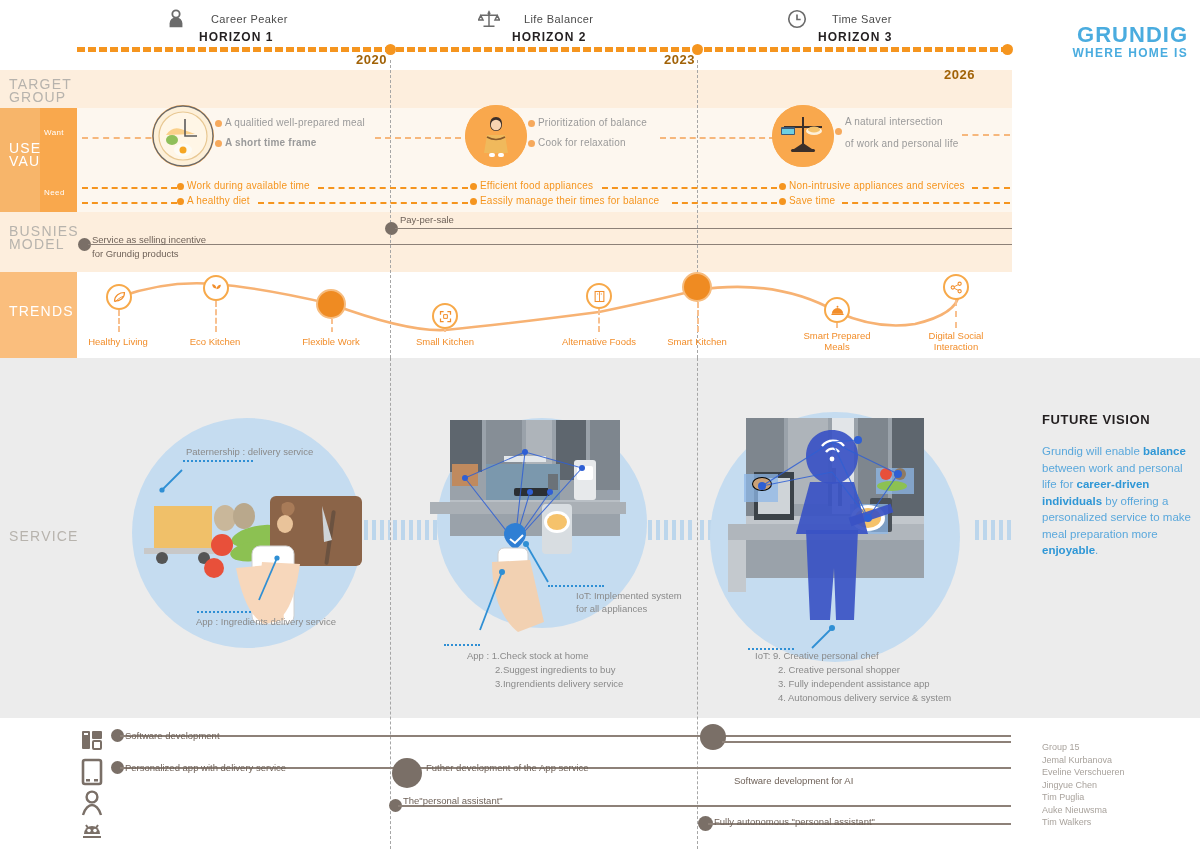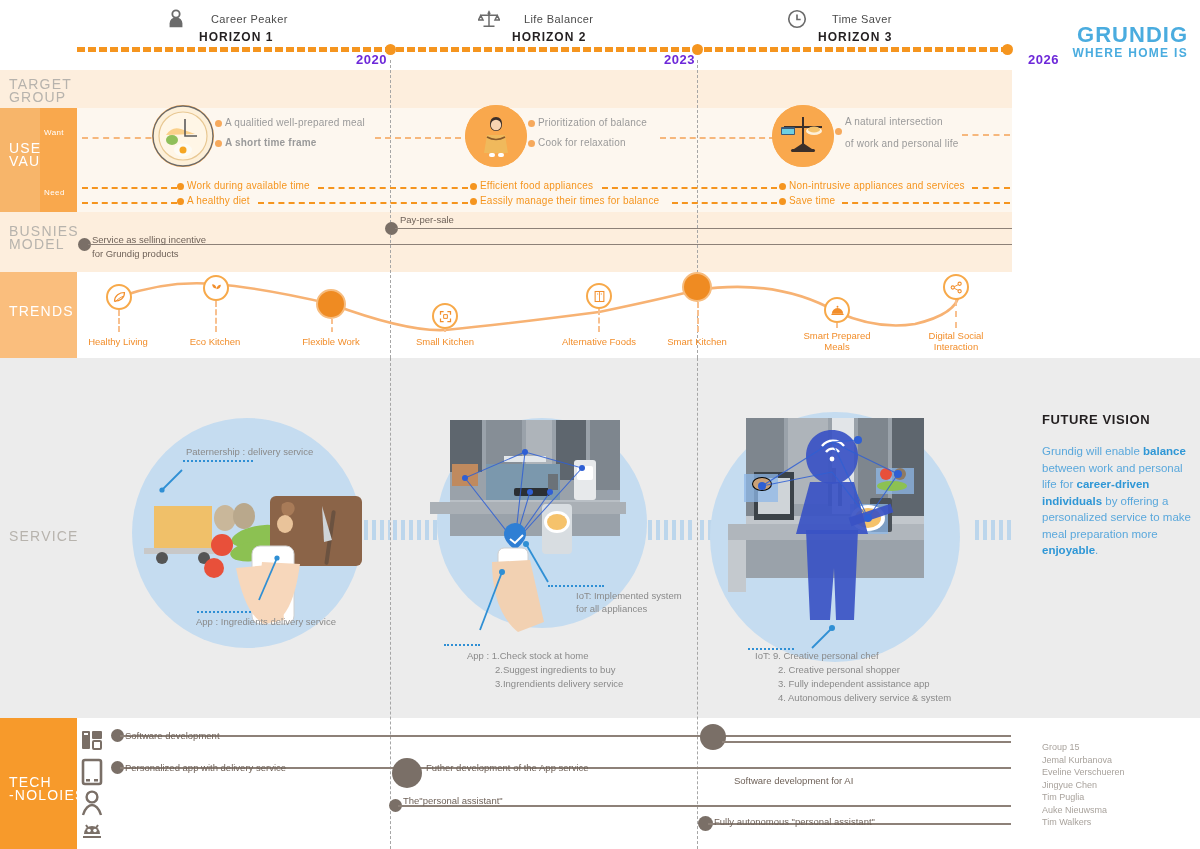--- a/index.html
+++ b/index.html
@@ -32,21 +32,21 @@
   .wn-need { top:52px; height:52px; }
   .wn-txt { position:absolute; left:4px; font-size:8px; color:#ffffff; letter-spacing:.4px;}
 
   
   .tl-line {
     position:absolute; left:77px; top:47px; width:935px; height:5px;
     background: repeating-linear-gradient(to right,#f5951f 0 8px, #ffffff 8px 11px);
   }
   .tl-dot { position:absolute; width:11px; height:11px; border-radius:50%; background:#f5951f; top:44px; }
   .tl-hz { position:absolute; top:30px; font-size:12px; font-weight:bold; letter-spacing:1px; color:#231f20; }
-  .tl-yr { position:absolute; top:52px; font-size:13px; font-weight:bold; letter-spacing:.5px; color:#6d28d9; }
+  .tl-yr { position:absolute; top:52px; font-size:13px; font-weight:bold; letter-spacing:.5px; color:#a16207; }
   .vdash {
     position:absolute; width:0; border-left:1px dashed #a6a6a6; top:60px;
   }
 
   
   .panel-target { position:absolute; left:77px; top:70px; width:935px; height:38px; background:#fdeedd; }
   .panel-uv     { position:absolute; left:77px; top:108px; width:935px; height:104px; background:#fdf7ef; }
   .panel-bm     { position:absolute; left:77px; top:212px; width:935px; height:60px; background:#fdeedd; }
   .panel-trends { position:absolute; left:77px; top:272px; width:935px; height:86px; background:#ffffff; }
   .panel-service{ position:absolute; left:77px; top:358px; width:935px; height:360px; background:#ececec; }
@@ -124,24 +124,20 @@
   <div class="rail rail-business">
     <div class="rail-inner rail-lbl grey" style="top:13px;white-space:pre;">BUSNIESS
 MODEL</div>
   </div>
   <div class="rail rail-trends">
     <div class="rail-inner rail-lbl" style="top:33px;white-space:pre;">TRENDS</div>
   </div>
   <div class="rail rail-service">
     <div class="rail-inner rail-lbl grey" style="top:172px;white-space:pre;">SERVICE</div>
   </div>
-  <div class="rail rail-tech">
-    <div class="rail-inner rail-lbl" style="top:58px;white-space:pre;">TECH
--NOLOIES</div>
-  </div>
 
   <div class="wantneed">
     <div class="wn-cell wn-want">
       <div class="wn-txt" style="top:20px;">Want</div>
     </div>
     <div class="wn-cell wn-need">
       <div class="wn-txt" style="top:28px;">Need</div>
     </div>
   </div>
 
@@ -156,21 +152,21 @@
   <div class="tl-dot" style="left:385px;"></div>
   <div class="tl-dot" style="left:692px;"></div>
   <div class="tl-dot" style="left:1002px;"></div>
 
   <div class="tl-hz" style="left:199px;">HORIZON 1</div>
   <div class="tl-hz" style="left:512px;text-align:right;">HORIZON 2</div>
   <div class="tl-hz" style="left:818px;">HORIZON 3</div>
 
   <div class="tl-yr" style="left:356px;">2020</div>
   <div class="tl-yr" style="left:664px;">2023</div>
-  <div class="tl-yr" style="left:1028px;">2026</div>
+  <div class="tl-yr" style="left:944px;margin-top:15px;">2026</div>
 
   <div class="vdash" style="left:390px;height:298px;"></div>
   <div class="vdash" style="left:697px;height:298px;"></div>
   <div class="vdash" style="left:390px;top:358px;height:491px;"></div>
   <div class="vdash" style="left:697px;top:358px;height:491px;"></div>
 
   <div class="tg-item" style="left:165px;">
     <svg class="tg-icon" viewBox="0 0 24 24">
       <circle cx="12" cy="6.5" r="4" fill="none" stroke="#6b6b6b" stroke-width="2"></circle>
       <path d="M5 21v-4a7 7 0 0 1 14 0v4z" fill="#6b6b6b"></path>

